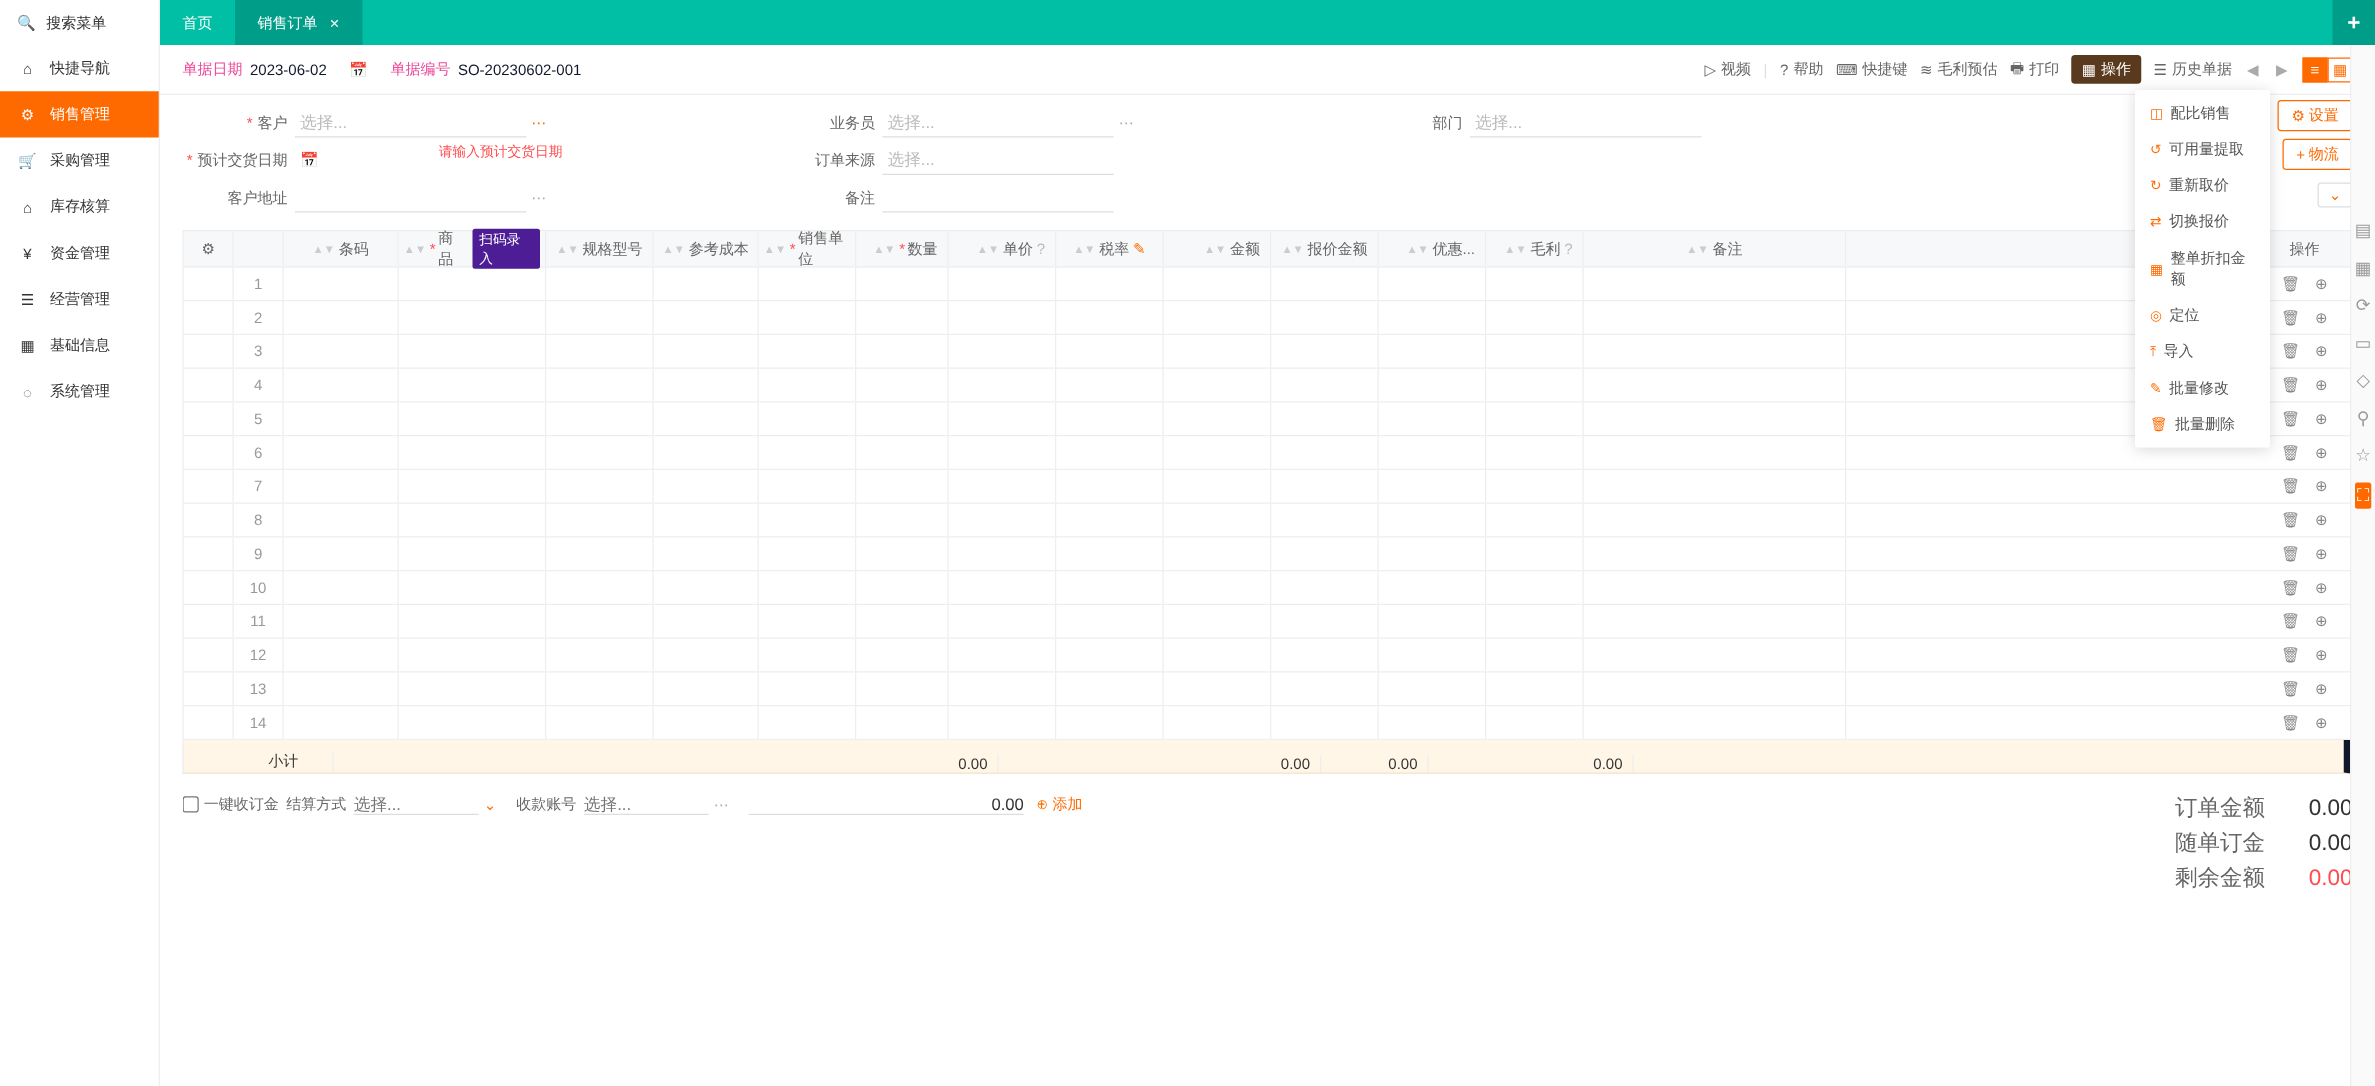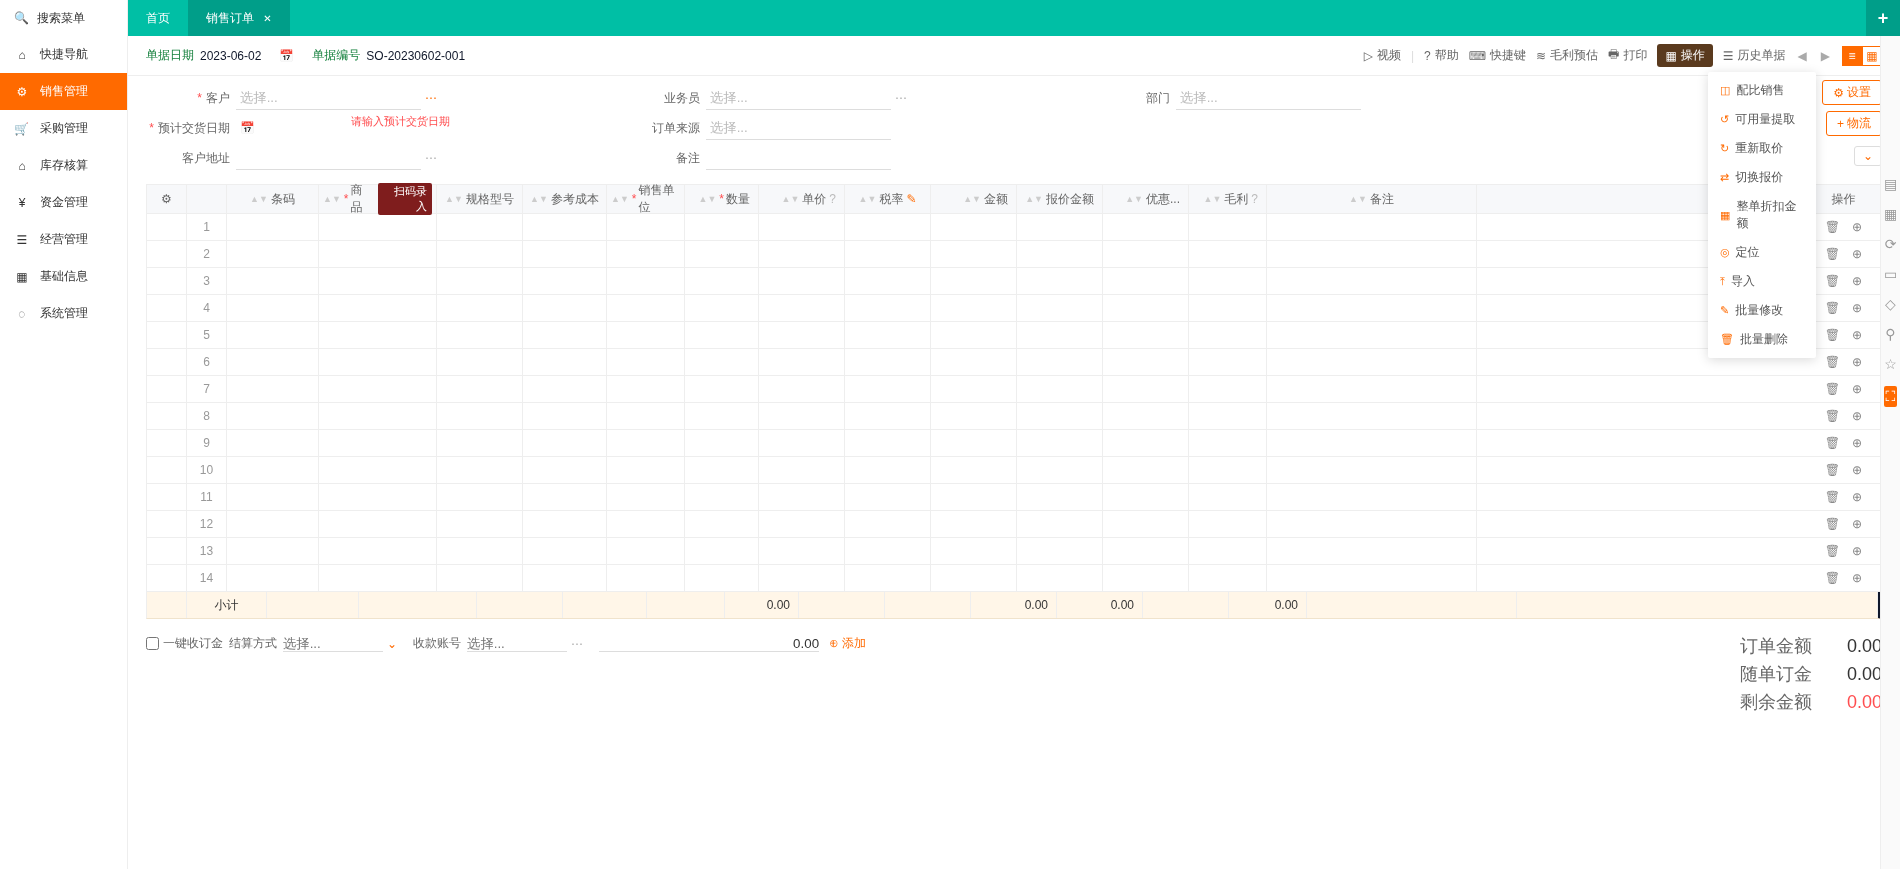--- a/index.html
+++ b/index.html
@@ -11,21 +11,21 @@
 .nav-item { display: flex; align-items: center; padding: 10px 14px; color: #333; cursor: pointer; }
 .nav-item.active { background: #ff6a00; color: #fff; }
 .nav-item .sicon { margin-right: 10px; width: 16px; display: inline-block; text-align: center; }
 .main { flex: 1; display: flex; flex-direction: column; position: relative; }
 .tabbar { background: #00bfa5; height: 36px; display: flex; align-items: center; color: #fff; }
 .tab { padding: 0 18px; height: 36px; line-height: 36px; cursor: pointer; position: relative; }
 .tab.active { background: #009e89; }
 .tab .close { margin-left: 6px; font-size: 10px; }
 .tabbar .right-btn { margin-left: auto; width: 34px; text-align: center; cursor: pointer; background: #009e89; height: 36px; line-height: 36px; font-size: 18px; font-weight: bold; }
 .toolbar { display: flex; align-items: center; padding: 6px 18px; background: #fff; border-bottom: 1px solid #eee; height: 40px; }
-.toolbar .lbl { color: #15803d; margin-right: 6px; }
+.toolbar .lbl { color: #ec4899; margin-right: 6px; }
 .toolbar .val { color: #0f172a; margin-right: 18px; }
 .toolbar .cal-icon { color: #ff6a00; margin-right: 18px; }
 .toolbar .tools { margin-left: auto; display: flex; align-items: center; gap: 10px; color: #666; }
 .toolbar .tools .titem { display: inline-flex; align-items: center; gap: 4px; cursor: pointer; }
 .toolbar .tools .sep { color: #ddd; }
 .toolbar .tools .op-btn { background: #5a3a1e; color: #fff; padding: 3px 8px; border-radius: 3px; }
 .toolbar .tools .nav-arrow { color: #aaa; cursor: pointer; padding: 0 2px; }
 .toolbar .tools .view-toggle { display: flex; }
 .toolbar .tools .view-toggle .vt { width: 20px; height: 20px; display: flex; align-items: center; justify-content: center; border: 1px solid #ff6a00; cursor: pointer; }
 .toolbar .tools .view-toggle .vt.active { background: #ff6a00; color: #fff; }
@@ -49,21 +49,21 @@
 .chev { border: 1px solid #ddd; color: #ff6a00; padding: 2px 8px; border-radius: 3px; cursor: pointer; }
 .dropdown { position: absolute; right: 84px; top: 72px; width: 108px; background: #fff; box-shadow: 0 2px 12px rgba(0,0,0,0.15); z-index: 50; padding: 4px 0; border-radius: 2px; }
 .dropdown .ditem { padding: 6px 12px; cursor: pointer; color: #555; display: flex; align-items: center; gap: 6px; font-size: 12px; }
 .dropdown .di-icon { color: #ff6a00; font-size: 11px; }
 .table-wrap { margin: 6px 18px 0; }
 .table-head { display: flex; background: #f7f8fa; border: 1px solid #eee; height: 30px; }
 .th, .td { border-right: 1px solid #eee; display: flex; align-items: center; justify-content: center; font-size: 12px; position: relative; padding: 0 4px; }
 .th { color: #666; }
 .th .sort { color: #ccc; margin-right: 3px; font-size: 9px; display: flex; flex-direction: column; line-height: 6px; }
 .th .req { color: #ff4d4f; margin-right: 2px; }
-.th .badge { background: #7f1d1d; color: #fff; padding: 1px 5px; border-radius: 2px; font-size: 11px; margin-left: 4px; text-align: right; }
+.th .badge { background: #4c1d95; color: #fff; padding: 1px 5px; border-radius: 2px; font-size: 11px; margin-left: 4px; }
 .th .edit-ic { color: #ff6a00; margin-left: 3px; }
 .col-gear { width: 40px; }
 .col-idx { width: 40px; }
 .col-barcode { width: 92px; }
 .col-product { width: 118px; }
 .col-spec { width: 86px; }
 .col-refcost { width: 84px; }
 .col-unit { width: 78px; }
 .col-qty { width: 74px; justify-content: flex-end; padding-right: 8px; }
 .col-price { width: 86px; justify-content: flex-end; padding-right: 8px; }
@@ -670,21 +670,21 @@
             <div class="td col-quote"></div>
             <div class="td col-disc"></div>
             <div class="td col-profit"></div>
             <div class="td col-note"></div>
             <div class="td col-op">
               <span class="oic">🗑</span>
               <span class="oic">⊕</span>
             </div>
           </div>
         </div>
-      <div class="tr subtotal" style="border-left:1px solid #eee;border-right:4px solid #0f172a;">
+      <div class="tr subtotal" style="border-left:1px solid #eee;border-right:7px solid #0f172a;align-items:flex-end;">
         <div class="td col-gear"></div>
         <div class="td col-idx">小计</div>
         <div class="td col-barcode"></div>
         <div class="td col-product"></div>
         <div class="td col-spec"></div>
         <div class="td col-refcost"></div>
         <div class="td col-unit"></div>
         <div class="td col-qty">0.00</div>
         <div class="td col-price"></div>
         <div class="td col-tax"></div>

